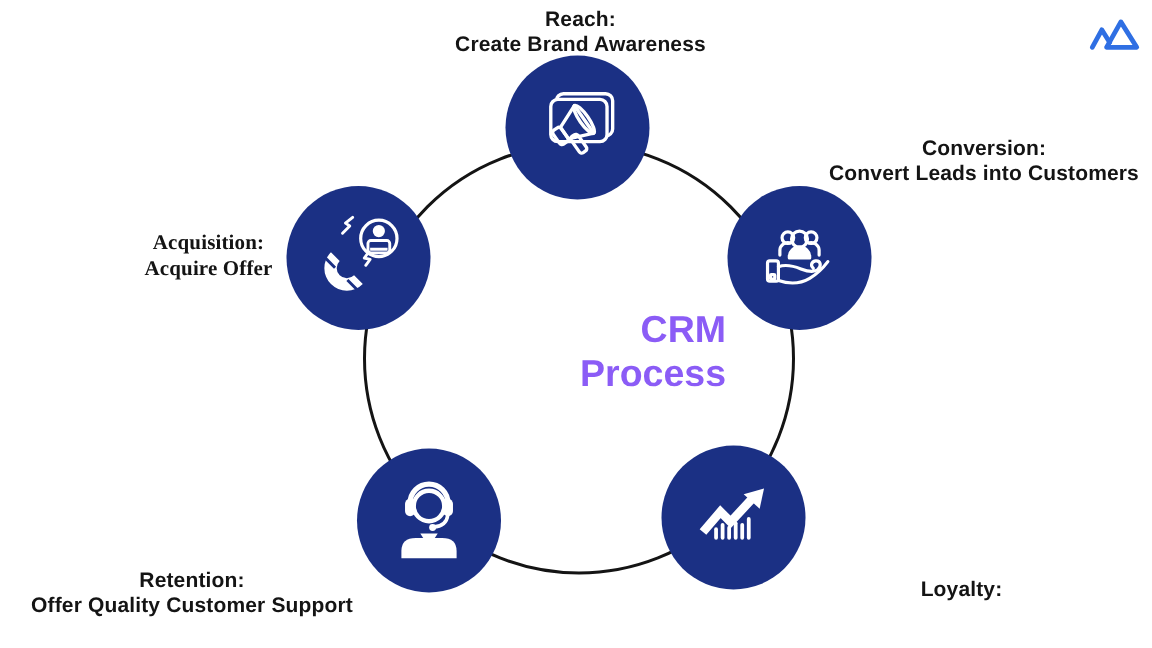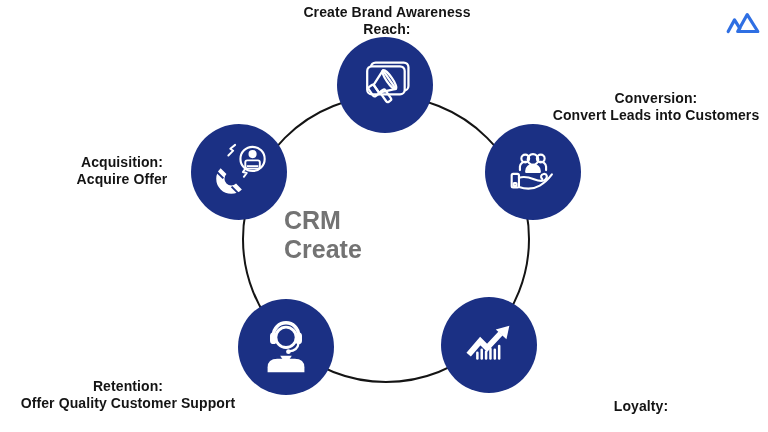--- a/index.html
+++ b/index.html
@@ -17,60 +17,60 @@
   .node-acquisition{left:191px;top:124px;}
   .node-conversion{left:485px;top:124px;}
   .node-retention{left:238px;top:299px;}
   .node-loyalty{left:441px;top:297px;}
   .label{
     position:absolute;text-align:center;color:#141414;
     font-size:14px;font-weight:bold;line-height:17px;letter-spacing:0.1px;
   }
   .label-reach{left:237px;top:4px;width:300px;}
   .label-conversion{left:526px;top:90px;width:260px;}
-  .label-acquisition{left:22px;top:154px;width:200px;}
+  .label-acquisition{left:39px;top:154px;width:200px;font-family:Liberation Serif, serif;}
   .label-retention{left:-2px;top:378px;width:260px;}
-  .label-loyalty{left:516px;top:398px;width:250px;}
+  .label-loyalty{left:516px;top:384px;width:250px;}
   .center-title{
-    position:absolute;left:284px;top:206px;width:200px;text-align:left;
-    color:#737373;font-size:25px;font-weight:bold;line-height:29px;
+    position:absolute;left:284px;top:206px;width:200px;text-align:right;
+    color:#8b5cf6;font-size:25px;font-weight:bold;line-height:29px;
   }
   .logo{position:absolute;left:725px;top:6px;width:36px;height:32px;}
 </style>
 </head>
 <body>
 
 <div class="canvas">
 
   <svg class="ring" width="768" height="432" viewBox="0 0 768 432">
     <circle cx="386" cy="239" r="143" fill="none" stroke="#141414" stroke-width="2"></circle>
   </svg>
 
   <div class="center-title">
     <div>CRM</div>
-    <div>Create</div>
+    <div>Process</div>
   </div>
 
   <div class="node node-reach">
     <svg viewBox="0 0 64 64" width="60" height="60">
       <g stroke="#fff" stroke-width="2.4" fill="none" stroke-linejoin="round" stroke-linecap="round">
         <rect x="17" y="8" width="40" height="30" rx="5"></rect>
         <rect x="13" y="12" width="40" height="30" rx="5" fill="#1b3084"></rect>
         <g transform="translate(17,40) rotate(-35)">
           <rect x="0" y="-6" width="7" height="12" rx="2"></rect>
           <path d="M7 -5 L24 -12 L24 12 L7 5 Z"></path>
           <ellipse cx="24" cy="0" rx="3.2" ry="12"></ellipse>
           <rect x="8" y="5" width="6" height="14" rx="2"></rect>
         </g>
       </g>
     </svg>
   </div>
   <div class="label label-reach">
+    <div>Reach:</div>
     <div>Create Brand Awareness</div>
-    <div>Reach:</div>
   </div>
 
   <div class="node node-acquisition">
     <svg viewBox="0 0 64 64" width="62" height="62">
       <g transform="translate(24,39) rotate(45)">
         <path d="M-15.5 0 A15.5 15.5 0 0 0 15.5 0 L7 0 A7 7 0 0 1 -7 0 Z" fill="#fff"></path>
         <line x1="-16.5" y1="5.5" x2="-6" y2="5.5" stroke="#1b3084" stroke-width="2"></line>
         <line x1="6" y1="5.5" x2="16.5" y2="5.5" stroke="#1b3084" stroke-width="2"></line>
       </g>
       <polyline points="21,15 26,10 23,8 28,4" stroke="#fff" stroke-width="2" fill="none" stroke-linecap="round" stroke-linejoin="round"></polyline>

